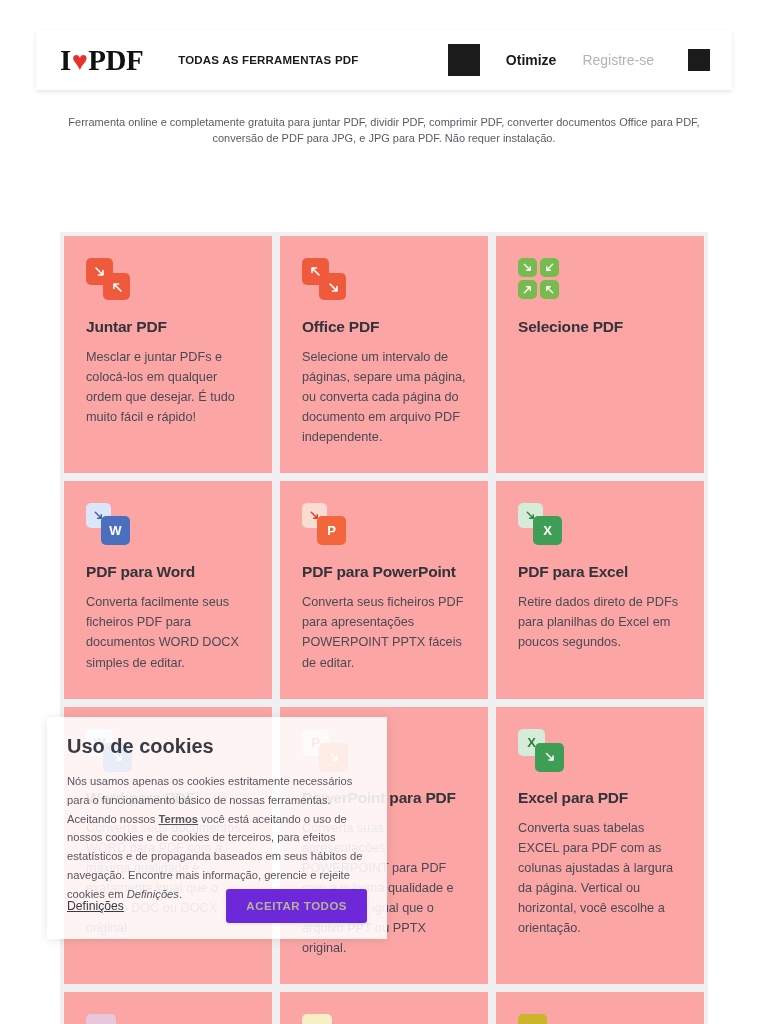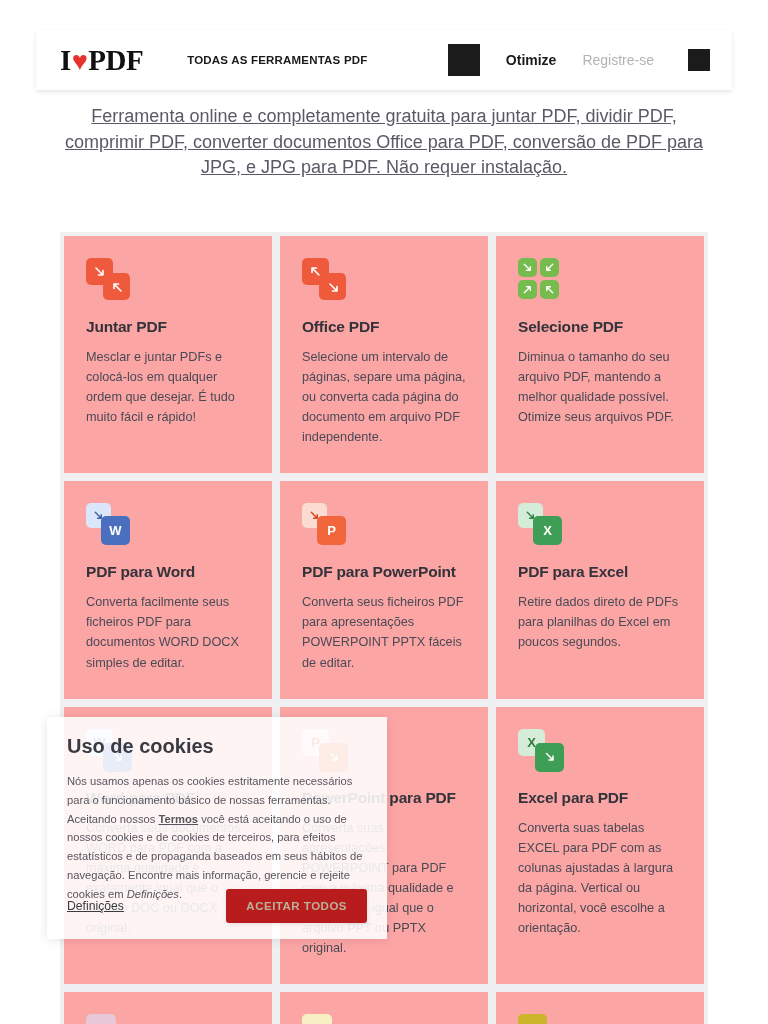--- a/index.html
+++ b/index.html
@@ -19,39 +19,38 @@
     display: flex; align-items: center;
   }
   .logo {
     margin-left: 24px;
     font-family: "Liberation Serif", serif;
     font-weight: bold; font-size: 29px; letter-spacing: -0.5px;
     color: #111; display: flex; align-items: center; line-height: 1;
   }
   .logo .heart { color: #e5322d; font-size: 27px; margin: 0 1px 0 1px; position: relative; top: 1px; }
   .nav-tools {
-    margin-left: 44px; font-size: 11.5px; font-weight: bold;
+    margin-left: 35px; font-size: 11.5px; font-weight: bold;
     color: #1a1a1a; letter-spacing: 0.2px;
   }
   .hdr-right { margin-left: auto; display: flex; align-items: center; }
   .blk-sq-lg { width: 32px; height: 32px; background: #1b1b1b; }
   .blk-sq-sm { width: 22px; height: 22px; background: #1b1b1b; margin-left: 34px; margin-right: 22px; }
   .login { font-size: 14px; font-weight: bold; color: #1a1a1a; margin-left: 26px; }
   .signup { font-size: 14px; color: #b3b3b3; margin-left: 26px; }
 
   
   .hero { position: absolute; left: 36px; top: 104px; width: 696px; text-align: center; }
   .hero h1 {
     font-size: 25.5px; font-weight: bold; color: #33333a;
     letter-spacing: -0.4px; line-height: 1.25;
   }
   .hero p {
-    font-size: 18px; color: #5a5a66; line-height: 1.42;
+    margin-top: 11px; font-size: 11px; color: #5a5a66; line-height: 1.42;
     padding: 0 22px;
-    text-decoration: underline;
   }
 
   
   .grid {
     position: absolute; left: 60px; top: 232px; width: 648px;
     display: grid; grid-template-columns: repeat(3, 1fr);
     gap: 8px; background: #f0f0f2;
     border: 4px solid #f0f0f2;
   }
   .card {
@@ -110,21 +109,21 @@
     margin-top: 14px; font-size: 11.2px; line-height: 1.68; color: #55555e;
   }
   .cookie a.terms { color: #55555e; font-weight: bold; text-decoration: underline; }
   .cookie em { font-style: italic; }
   .cookie-actions {
     position: absolute; left: 20px; right: 20px; bottom: 16px;
     display: flex; align-items: center; justify-content: space-between;
   }
   .settings-link { font-size: 12.2px; color: #3a3a42; text-decoration: underline; }
   .accept-btn {
-    background: #b91c1c; color: #b9b29a; border: none;
+    background: #6d28d9; color: #b9b29a; border: none;
     font-size: 11.5px; font-weight: bold; letter-spacing: 0.5px;
     padding: 11px 20px; border-radius: 3px;
     box-shadow: 0 1px 4px rgba(0,0,0,0.10);
     font-family: "Liberation Sans", sans-serif; cursor: pointer;
   }
   
   .faded { opacity: 1; }
 </style>
 </head>
 <body>
@@ -203,21 +202,20 @@
               <path d="M2.5 9.5 L9 3 M9 3 L5 3 M9 3 L9 7" stroke="#fff" stroke-width="1.5" fill="none" stroke-linecap="round"></path>
             </svg>
           </div>
         <div class="sq g g4">
             <svg width="11" height="11" viewBox="0 0 12 12">
               <path d="M9.5 9.5 L3 3 M3 3 L7 3 M3 3 L3 7" stroke="#fff" stroke-width="1.5" fill="none" stroke-linecap="round"></path>
             </svg>
           </div>
       </div>
       <div class="card-title">Selecione PDF</div>
-      <div class="card-desc">Diminua o tamanho do seu arquivo PDF, mantendo a melhor qualidade possível. Otimize seus arquivos PDF.</div>
     </div>
 
     <div class="card r2">
       <div class="icon-wrap ic-2off">
         <div class="sq pale w-pale">
             <svg width="11" height="11" viewBox="0 0 12 12">
               <path d="M2.5 2.5 L9 9 M9 9 L5 9 M9 9 L9 5" stroke="#3a5ea8" stroke-width="1.5" fill="none" stroke-linecap="round"></path>
             </svg>
           </div>
         <div class="sq solid w-solid">

